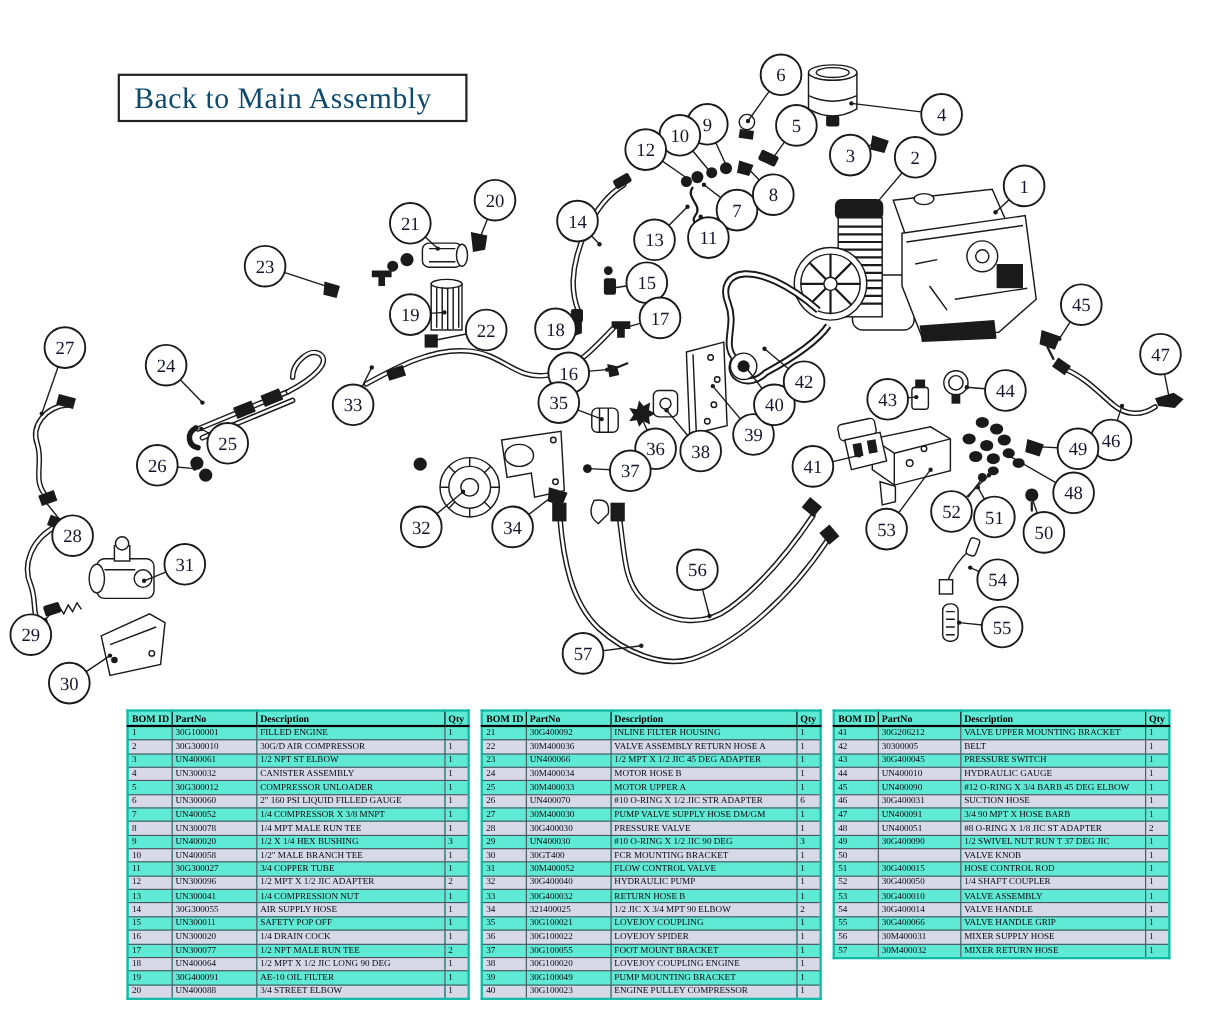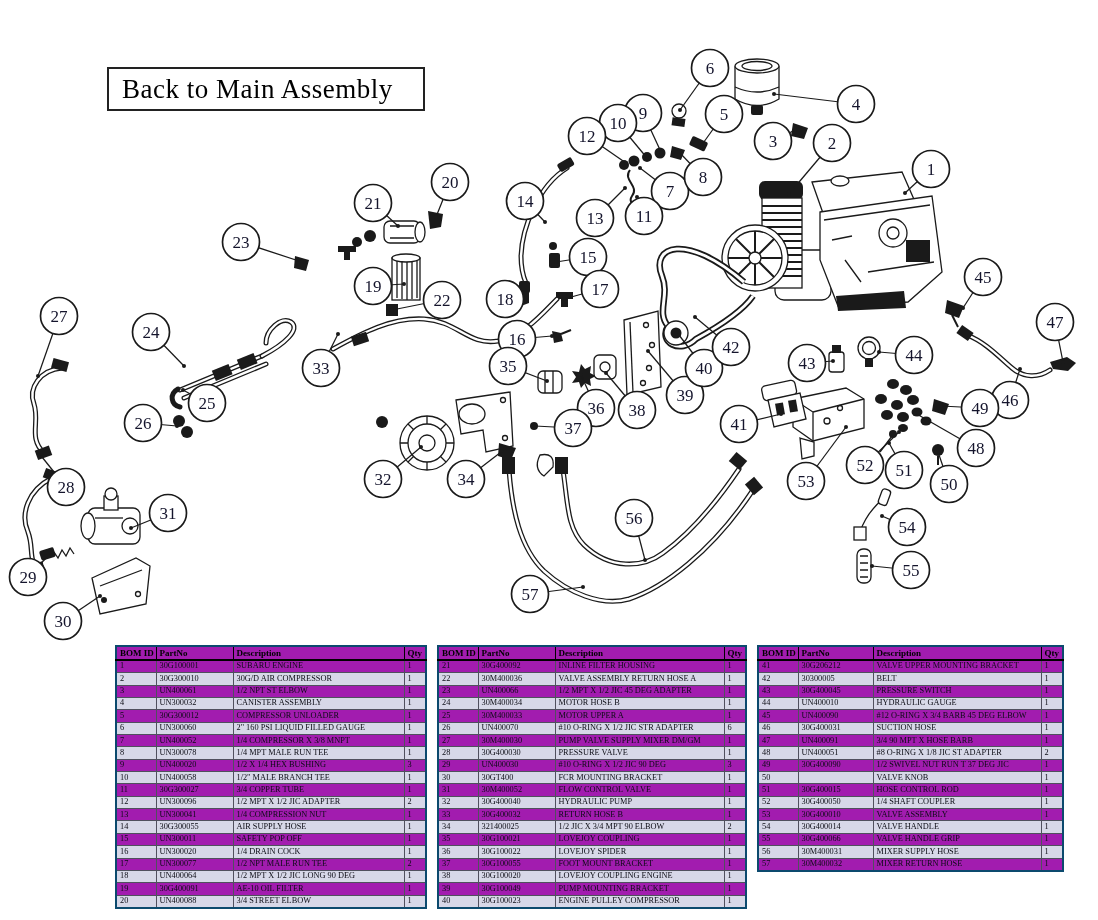--- a/index.html
+++ b/index.html
@@ -5,36 +5,36 @@
   html,body{margin:0;padding:0;}
   body{
     width:1098px;height:920px;position:relative;background:#fff;
     font-family:"Liberation Serif", serif;color:#000;overflow:hidden;
   }
   .back-box{
     position:absolute;left:107px;top:67px;width:318px;height:44px;
     border:2px solid #222;box-sizing:border-box;background:#fff;
     display:flex;align-items:center;padding-left:13px;cursor:pointer;z-index:5;
   }
-  .back-box span{font-size:27px;letter-spacing:0.5px;color:#000000;}
+  .back-box span{font-size:27px;letter-spacing:0.5px;color:#0c4a6e;}
   #diagram{position:absolute;left:0;top:0;z-index:1;}
   svg .ln{stroke:#1a1a1a;fill:none;stroke-width:1.3;}
   svg .ln2{stroke:#1a1a1a;fill:none;stroke-width:2;}
   svg .wh{fill:#fff;stroke:#1a1a1a;stroke-width:1.3;}
   svg .dk{fill:#1a1a1a;stroke:none;}
   svg .band{stroke:#1a1a1a;fill:none;stroke-width:5;stroke-linecap:round;}
   svg .bandw{stroke:#fff;fill:none;stroke-width:2.4;stroke-linecap:round;}
   svg .belt{stroke:#1a1a1a;fill:none;stroke-width:6.5;}
   svg .beltw{stroke:#fff;fill:none;stroke-width:3;}
   svg .balloon{fill:#fff;stroke:#1a1a1a;stroke-width:1.7;}
   svg .callout-num{font-family:"Liberation Serif",serif;font-size:17px;fill:#14142c;text-anchor:middle;}
   svg .leader{stroke:#1a1a1a;stroke-width:1.25;}
   .bom{
-    position:absolute;border-collapse:collapse;table-layout:fixed;background:#a21caf;
-    border:2px solid #0c4a6e;z-index:4;
+    position:absolute;border-collapse:collapse;table-layout:fixed;background:#5eead4;
+    border:2px solid #14b8a6;z-index:4;
   }
   .bom th{
     font-weight:bold;font-size:9px;text-align:left;
     border:1px solid #000;border-bottom:2px solid #000;
     padding:1px 2px 1px 3px;white-space:nowrap;overflow:hidden;
   }
   .bom td{
     font-size:8.3px;border:1px solid #50505e;padding:0 2px 0 3px;
     height:11.35px;line-height:1.02;white-space:nowrap;overflow:hidden;color:#0b0b14;
   }
@@ -622,21 +622,21 @@
     <th>BOM ID</th>
     <th>PartNo</th>
     <th>Description</th>
     <th>Qty</th>
   </tr>
     </thead>
   <tbody id="tbody-0">
       <tr>
         <td>1</td>
         <td>30G100001</td>
-        <td>SUBARU ENGINE</td>
+        <td>FILLED ENGINE</td>
         <td>1</td>
       </tr>
       <tr class="shade">
         <td>2</td>
         <td>30G300010</td>
         <td>30G/D AIR COMPRESSOR</td>
         <td>1</td>
       </tr>
       <tr>
         <td>3</td>
@@ -797,21 +797,21 @@
       </tr>
       <tr class="shade">
         <td>26</td>
         <td>UN400070</td>
         <td>#10 O-RING X 1/2 JIC STR ADAPTER</td>
         <td>6</td>
       </tr>
       <tr>
         <td>27</td>
         <td>30M400030</td>
-        <td>PUMP VALVE SUPPLY MIXER DM/GM</td>
+        <td>PUMP VALVE SUPPLY HOSE DM/GM</td>
         <td>1</td>
       </tr>
       <tr class="shade">
         <td>28</td>
         <td>30G400030</td>
         <td>PRESSURE VALVE</td>
         <td>1</td>
       </tr>
       <tr>
         <td>29</td>

